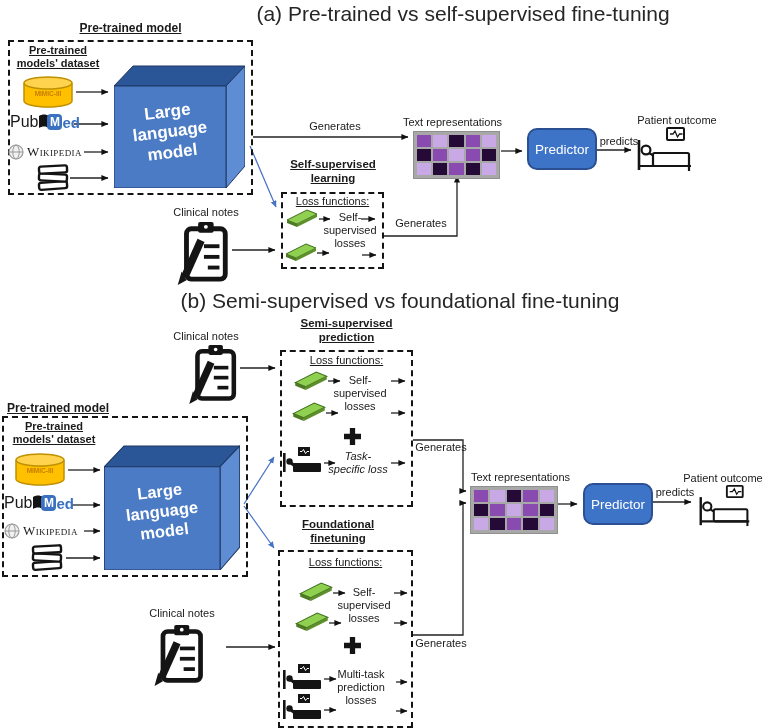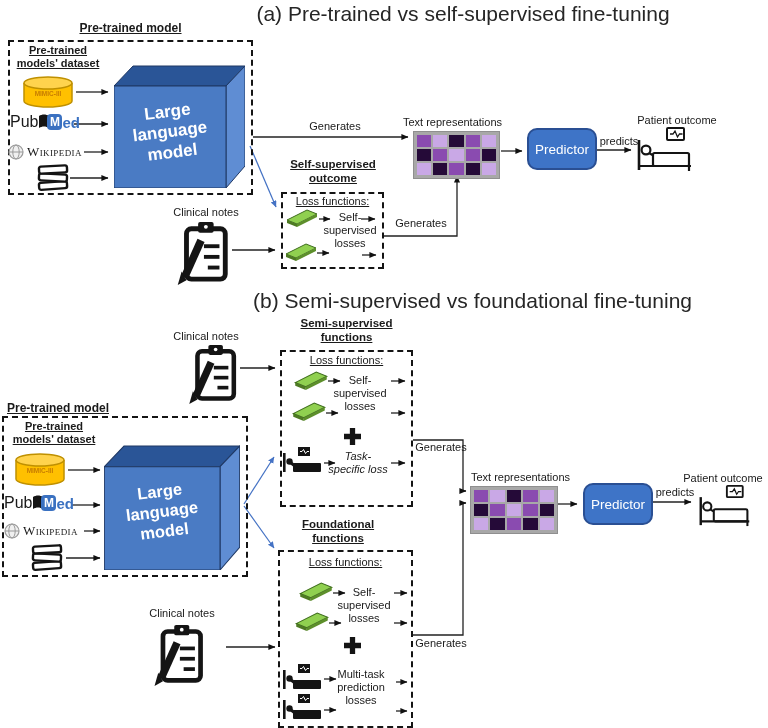--- a/index.html
+++ b/index.html
@@ -190,21 +190,21 @@
         <line x1="3" y1="13" x2="3" y2="43" stroke-width="2.6"></line>
         <circle cx="10" cy="23" r="4.4" stroke-width="2.2"></circle>
         <line x1="13" y1="26" x2="20" y2="30" stroke-width="2.2"></line>
         <rect x="17" y="26" width="36" height="13" rx="1.5" stroke-width="2.2"></rect>
         <line x1="3" y1="39" x2="55" y2="39" stroke-width="2.2"></line>
         <line x1="53" y1="39" x2="53" y2="44" stroke-width="2.2"></line>
       </g>
     </svg>
   </div>
 
-  <div class="abs lbl bold-u" style="left:284px;top:158px;width:98px;font-size:11.5px;">Self-supervised outcome</div>
+  <div class="abs lbl bold-u" style="left:284px;top:158px;width:98px;font-size:11.5px;">Self-supervised learning</div>
 
   <div class="abs dashed-box" style="left:281px;top:192px;width:103px;height:77px;"></div>
 
   <div class="abs lbl u" style="left:283px;top:195px;width:99px;">Loss functions:</div>
 
   <div class="abs" style="left:285px;top:208px;">
     <svg width="34" height="20" viewBox="0 0 34 20">
       <polygon points="2,12 22,2 32,6 12,16" fill="#90d050" stroke="#3f6d1e" stroke-width="1"></polygon>
       <polygon points="2,12 12,16 12,19 2,15" fill="#4e7a23"></polygon>
       <polygon points="12,16 32,6 32,9 12,19" fill="#5d8f2b"></polygon>
@@ -230,39 +230,39 @@
       <g stroke="#141414" stroke-width="4">
         <line x1="30" y1="26" x2="46" y2="26"></line>
         <line x1="30" y1="37" x2="46" y2="37"></line>
         <line x1="34" y1="48" x2="46" y2="48"></line>
       </g>
       <line x1="10" y1="58" x2="27" y2="20" stroke="#141414" stroke-width="8"></line>
       <polygon points="12,61 3,66 7,52" fill="#141414"></polygon>
     </svg>
   </div>
 
-  <div class="abs big-title" style="left:92px;top:289px;width:600px;text-align:right;">(b) Semi-supervised vs foundational fine-tuning</div>
+  <div class="abs big-title" style="left:100px;top:289px;width:600px;">(b) Semi-supervised vs foundational fine-tuning</div>
 
   <div class="abs lbl" style="left:152px;top:330px;width:108px;">Clinical notes</div>
   <div class="abs" style="left:186px;top:344px;width:52px;height:60px;">
     <svg width="52" height="60" viewBox="0 0 56 66">
       <rect x="12" y="8" width="40" height="52" rx="5" fill="#fff" stroke="#141414" stroke-width="5"></rect>
       <rect x="24" y="1" width="16" height="11" rx="2" fill="#141414"></rect>
       <circle cx="32" cy="6" r="2" fill="#fff"></circle>
       <g stroke="#141414" stroke-width="4">
         <line x1="30" y1="26" x2="46" y2="26"></line>
         <line x1="30" y1="37" x2="46" y2="37"></line>
         <line x1="34" y1="48" x2="46" y2="48"></line>
       </g>
       <line x1="10" y1="58" x2="27" y2="20" stroke="#141414" stroke-width="8"></line>
       <polygon points="12,61 3,66 7,52" fill="#141414"></polygon>
     </svg>
   </div>
 
-  <div class="abs lbl bold-u" style="left:283px;top:317px;width:127px;font-size:11.5px;">Semi-supervised functions</div>
+  <div class="abs lbl bold-u" style="left:283px;top:317px;width:127px;font-size:11.5px;">Semi-supervised prediction</div>
 
   <div class="abs dashed-box" style="left:280px;top:350px;width:133px;height:157px;"></div>
 
   <div class="abs lbl u" style="left:282px;top:354px;width:129px;">Loss functions:</div>
 
   <div class="abs" style="left:293px;top:370px;">
     <svg width="36" height="21" viewBox="0 0 34 20">
       <polygon points="2,12 22,2 32,6 12,16" fill="#90d050" stroke="#3f6d1e" stroke-width="1"></polygon>
       <polygon points="2,12 12,16 12,19 2,15" fill="#4e7a23"></polygon>
       <polygon points="12,16 32,6 32,9 12,19" fill="#5d8f2b"></polygon>
@@ -341,21 +341,21 @@
 
   <div class="abs" style="left:104px;top:444px;width:136px;height:126px;">
     <svg width="136" height="126" viewBox="0 0 131 122">
       <polygon points="0,22 19,2 131,2 112,22" fill="#2a5597" stroke="#1f3864" stroke-width="1"></polygon>
       <polygon points="112,22 131,2 131,100 112,122" fill="#5f8dd3" stroke="#1f3864" stroke-width="1"></polygon>
       <polygon points="0,22 112,22 112,122 0,122" fill="#4a7bc4" stroke="#1f3864" stroke-width="1"></polygon>
     </svg>
     <div class="cube-text" style="left:3px;top:38px;width:110px;font-size:16.5px;">Large language model</div>
   </div>
 
-  <div class="abs lbl bold-u" style="left:288px;top:518px;width:100px;font-size:11.5px;">Foundational functions</div>
+  <div class="abs lbl bold-u" style="left:288px;top:518px;width:100px;font-size:11.5px;">Foundational finetuning</div>
 
   <div class="abs dashed-box" style="left:278px;top:550px;width:135px;height:178px;"></div>
 
   <div class="abs lbl u" style="left:280px;top:556px;width:131px;">Loss functions:</div>
 
   <div class="abs" style="left:298px;top:581px;">
     <svg width="36" height="21" viewBox="0 0 34 20">
       <polygon points="2,12 22,2 32,6 12,16" fill="#90d050" stroke="#3f6d1e" stroke-width="1"></polygon>
       <polygon points="2,12 12,16 12,19 2,15" fill="#4e7a23"></polygon>
       <polygon points="12,16 32,6 32,9 12,19" fill="#5d8f2b"></polygon>

